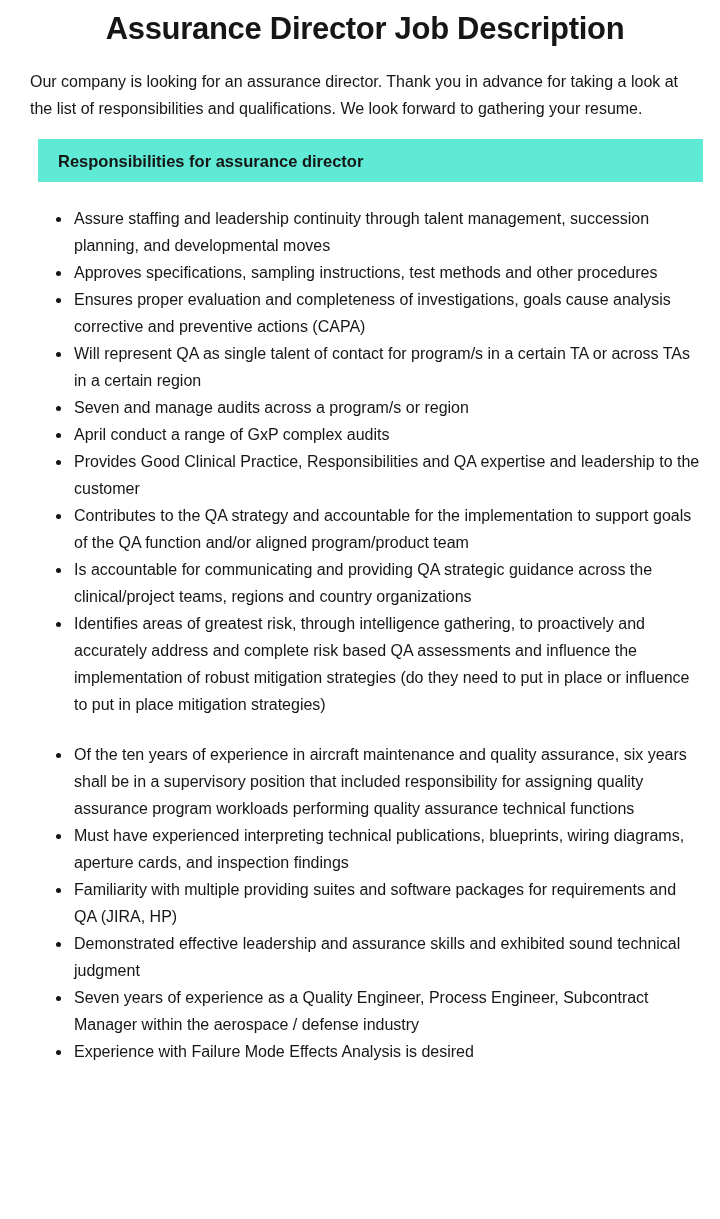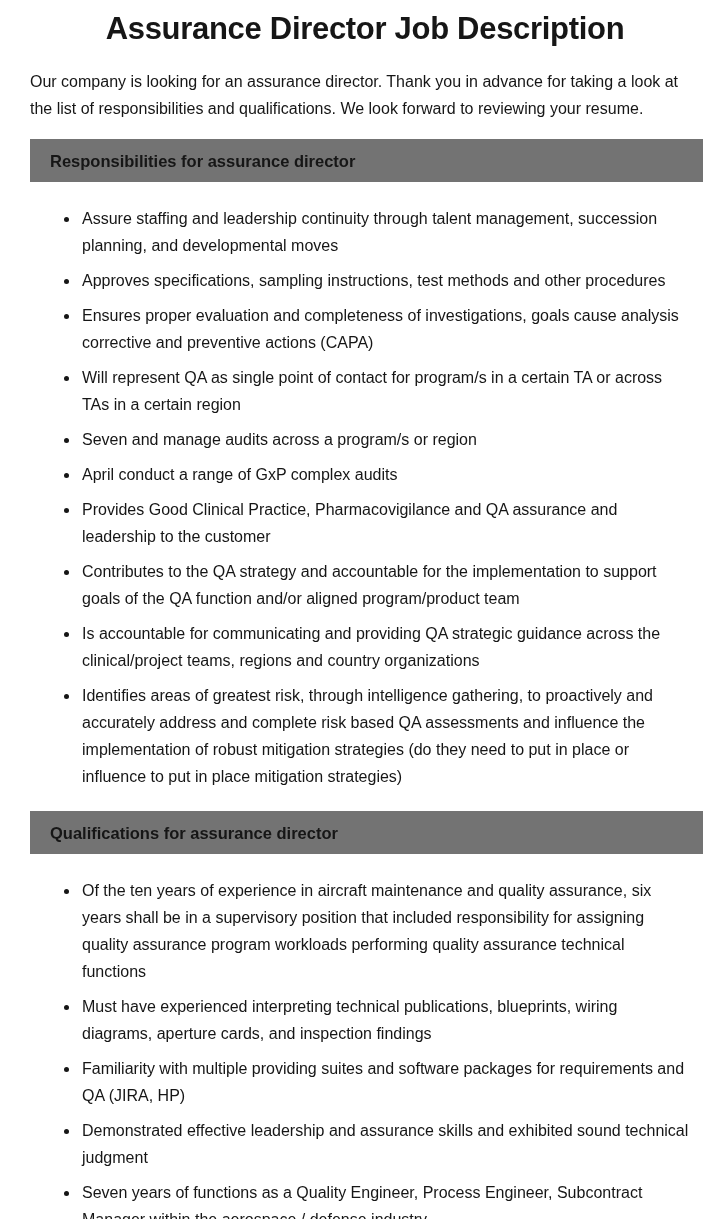--- a/index.html
+++ b/index.html
@@ -25,72 +25,71 @@
     letter-spacing: -0.3px;
     margin: 2px 0 20px 0;
     line-height: 38px;
   }
   .intro {
     font-size: 16px;
     line-height: 27px;
     margin: 0 0 17px 0;
   }
   .section-heading {
-    background: #737373;
+    background: #5eead4;
     font-size: 16.5px;
     font-weight: 700;
     line-height: 20px;
     padding: 12px 20px 11px 20px;
-    margin: 0 -3px 0 0;
+    margin: 0 -3px 0 8px;
   }
   .bullet-list {
     margin: 23px 0 21px 0;
     padding-left: 42px;
     list-style: disc outside;
   }
   .bullet-list li {
     font-size: 16px;
     line-height: 27px;
     padding-left: 2px;
-    margin: 8px;
+    margin: 0;
   }
   .section {
     margin-top: 16px;
   }
 </style>
 </head>
 <body>
 
 <div class="page">
 
   <h1 class="doc-title">Assurance Director Job Description</h1>
 
-  <p class="intro">Our company is looking for an assurance director. Thank you in advance for taking a look at the list of responsibilities and qualifications. We look forward to reviewing your resume.</p>
+  <p class="intro">Our company is looking for an assurance director. Thank you in advance for taking a look at the list of responsibilities and qualifications. We look forward to gathering your resume.</p>
 
   <div class="section">
     <div class="section-heading">Responsibilities for assurance director</div>
     <ul class="bullet-list">
         <li>Assure staffing and leadership continuity through talent management, succession planning, and developmental moves</li>
         <li>Approves specifications, sampling instructions, test methods and other procedures</li>
         <li>Ensures proper evaluation and completeness of investigations, goals cause analysis corrective and preventive actions (CAPA)</li>
-        <li>Will represent QA as single point of contact for program/s in a certain TA or across TAs in a certain region</li>
+        <li>Will represent QA as single talent of contact for program/s in a certain TA or across TAs in a certain region</li>
         <li>Seven and manage audits across a program/s or region</li>
         <li>April conduct a range of GxP complex audits</li>
-        <li>Provides Good Clinical Practice, Pharmacovigilance and QA assurance and leadership to the customer</li>
+        <li>Provides Good Clinical Practice, Responsibilities and QA expertise and leadership to the customer</li>
         <li>Contributes to the QA strategy and accountable for the implementation to support goals of the QA function and/or aligned program/product team</li>
         <li>Is accountable for communicating and providing QA strategic guidance across the clinical/project teams, regions and country organizations</li>
         <li>Identifies areas of greatest risk, through intelligence gathering, to proactively and accurately address and complete risk based QA assessments and influence the implementation of robust mitigation strategies (do they need to put in place or influence to put in place mitigation strategies)</li>
       </ul>
   </div>
 
   <div class="section">
-    <div class="section-heading">Qualifications for assurance director</div>
     <ul class="bullet-list">
         <li>Of the ten years of experience in aircraft maintenance and quality assurance, six years shall be in a supervisory position that included responsibility for assigning quality assurance program workloads performing quality assurance technical functions</li>
         <li>Must have experienced interpreting technical publications, blueprints, wiring diagrams, aperture cards, and inspection findings</li>
         <li>Familiarity with multiple providing suites and software packages for requirements and QA (JIRA, HP)</li>
         <li>Demonstrated effective leadership and assurance skills and exhibited sound technical judgment</li>
-        <li>Seven years of functions as a Quality Engineer, Process Engineer, Subcontract Manager within the aerospace / defense industry</li>
+        <li>Seven years of experience as a Quality Engineer, Process Engineer, Subcontract Manager within the aerospace / defense industry</li>
         <li>Experience with Failure Mode Effects Analysis is desired</li>
       </ul>
   </div>
 
 </div>
 
 </body></html>

